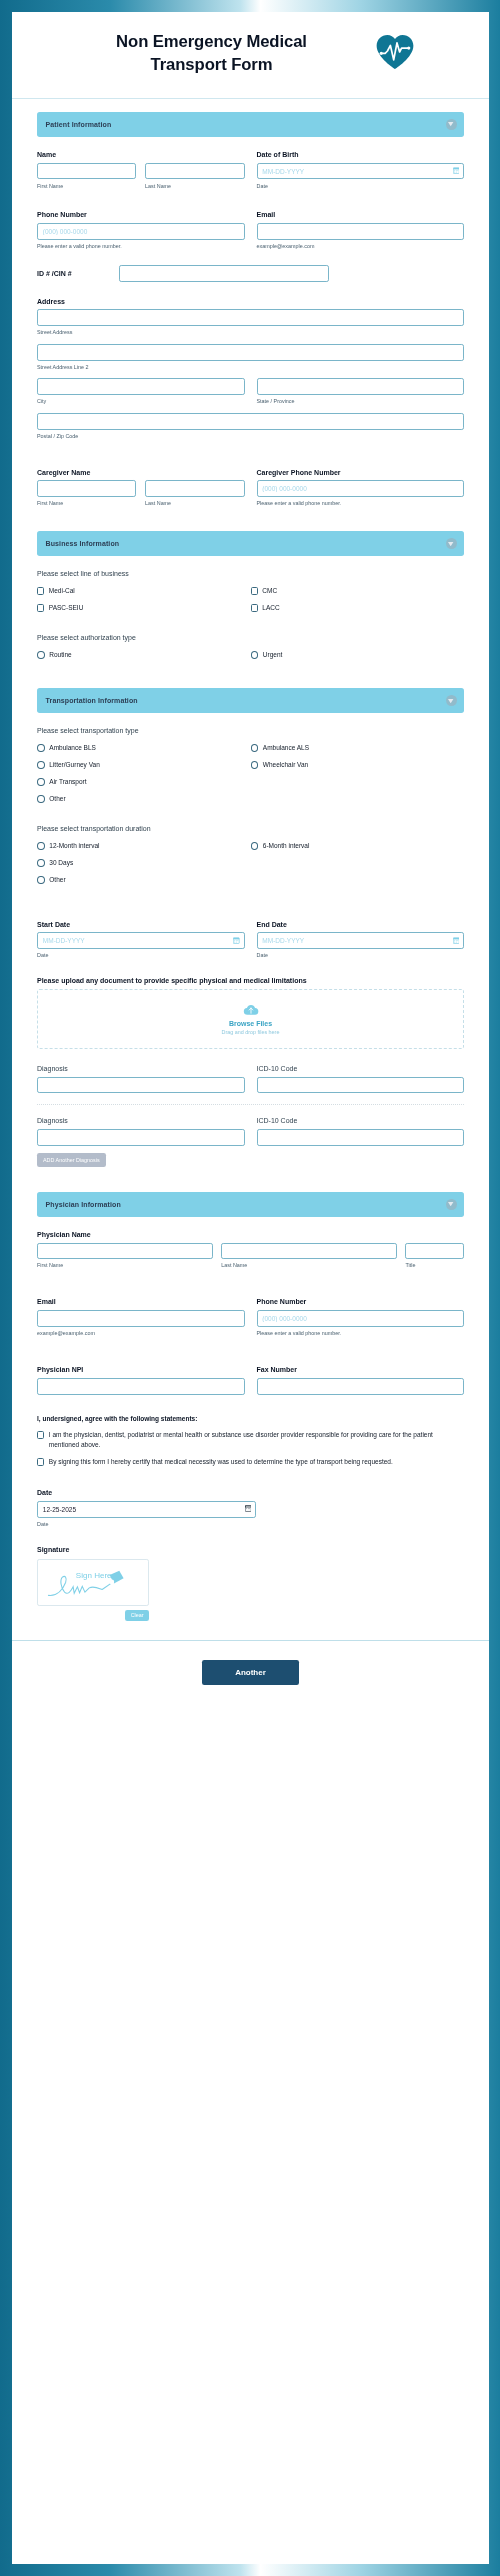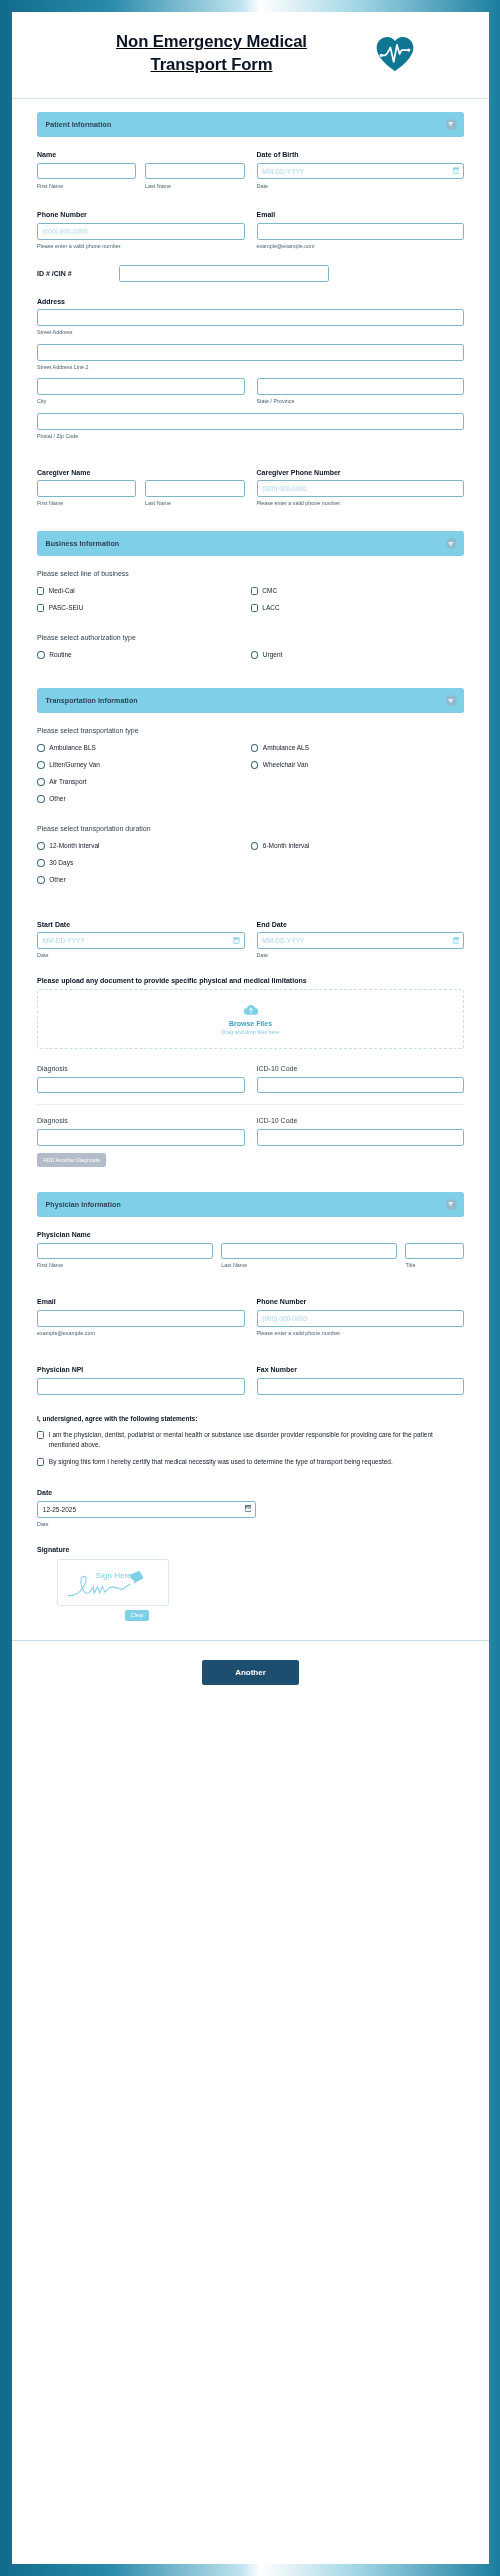--- a/index.html
+++ b/index.html
@@ -19,26 +19,25 @@
   .form-card {
     background: #ffffff;
     width: 477px;
     margin: 0 auto;
     min-height: 2552px;
     position: relative;
   }
   
   .form-header {
     display:flex;
-    align-items:center;
+    align-items:flex-start;
     justify-content:center;
     gap: 36px;
     padding: 19.4px 21.5px 21.5px 21.5px;
     border-bottom: 1.1px solid #cfe7ef;
-    text-decoration: underline;
   }
   .form-title {
     font-size: 16.7px;
     font-weight: 700;
     color: #0b1424;
     line-height: 1.35;
     text-align: center;
     max-width: 253px;
     letter-spacing: -0.1px;
   }
@@ -153,21 +152,20 @@
     font-family: "Liberation Sans", sans-serif;
   }
   .agree-head { font-size: 6.5px; font-weight:700; color: #0b1424; margin-top: 2.2px; }
   .sig-box {
     margin-top: 5.4px;
     border: 0.5px solid #dbe8ee;
     border-radius: 2.2px;
     width: 112px; height: 47px;
     display:flex; align-items:center; justify-content:center;
     position: relative;
-    margin-left: 20px;
   }
   .btn-clear {
     background: #7fd0e7; color:#fff; border:none; border-radius:2.2px;
     font-size: 5.4px; padding: 2.7px 5.4px; margin-top: 3.8px; cursor:pointer;
     font-family: "Liberation Sans", sans-serif;
   }
   .sig-row { width: 112px; display:flex; justify-content:flex-end; }
   .footer-sep { border-top: 1.1px solid #bfdfe9; margin: 19.4px 0 0 0; }
   .submit-wrap { display:flex; justify-content:center; padding: 18.3px 0 32px 0; }
   .btn-submit {

